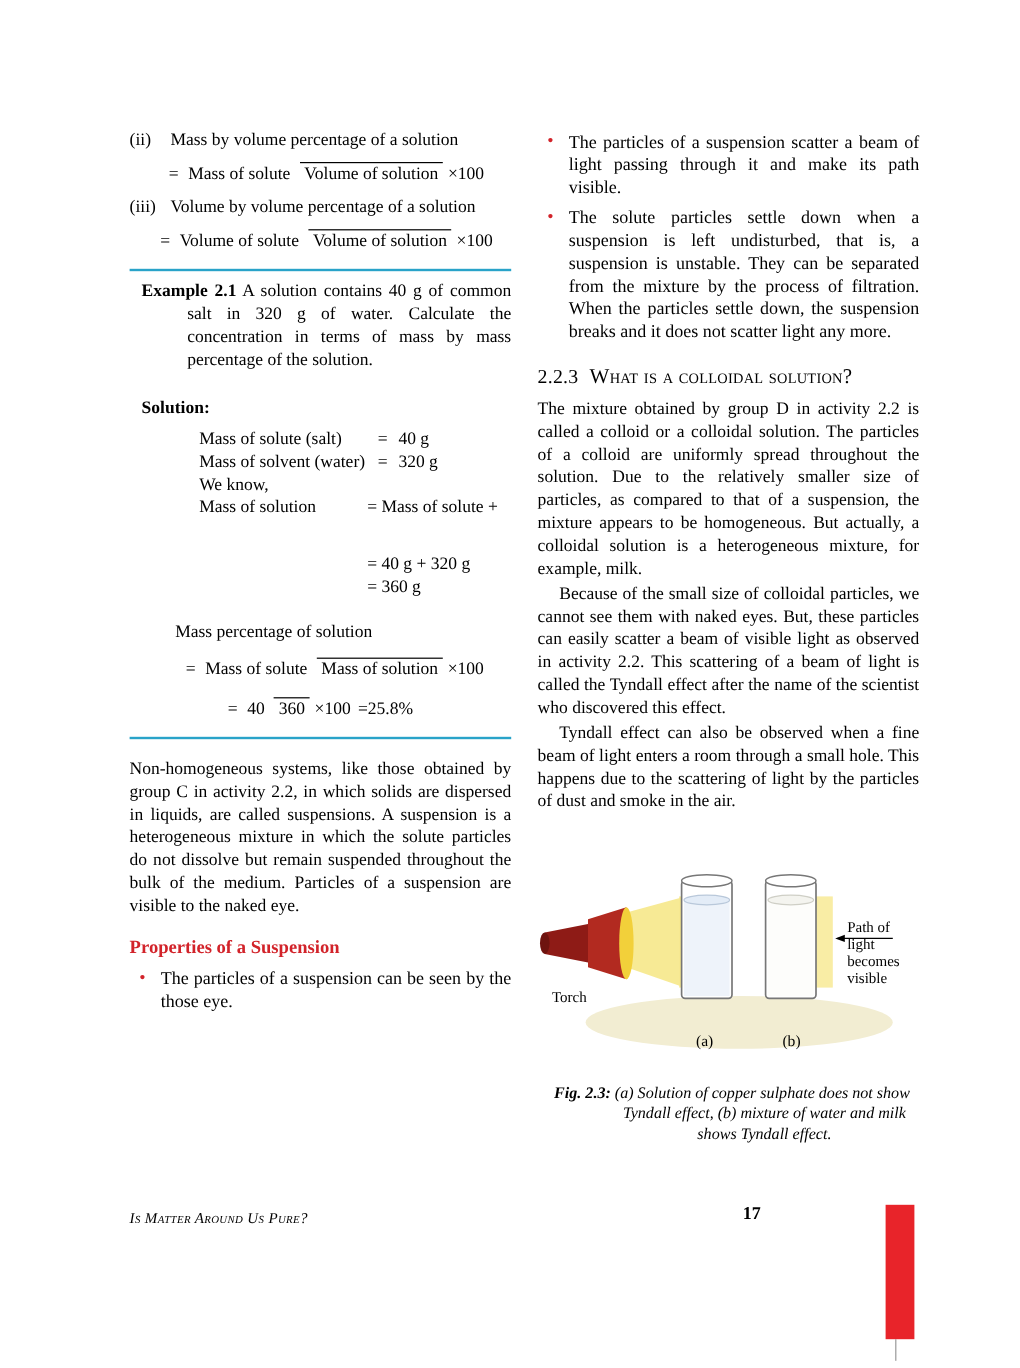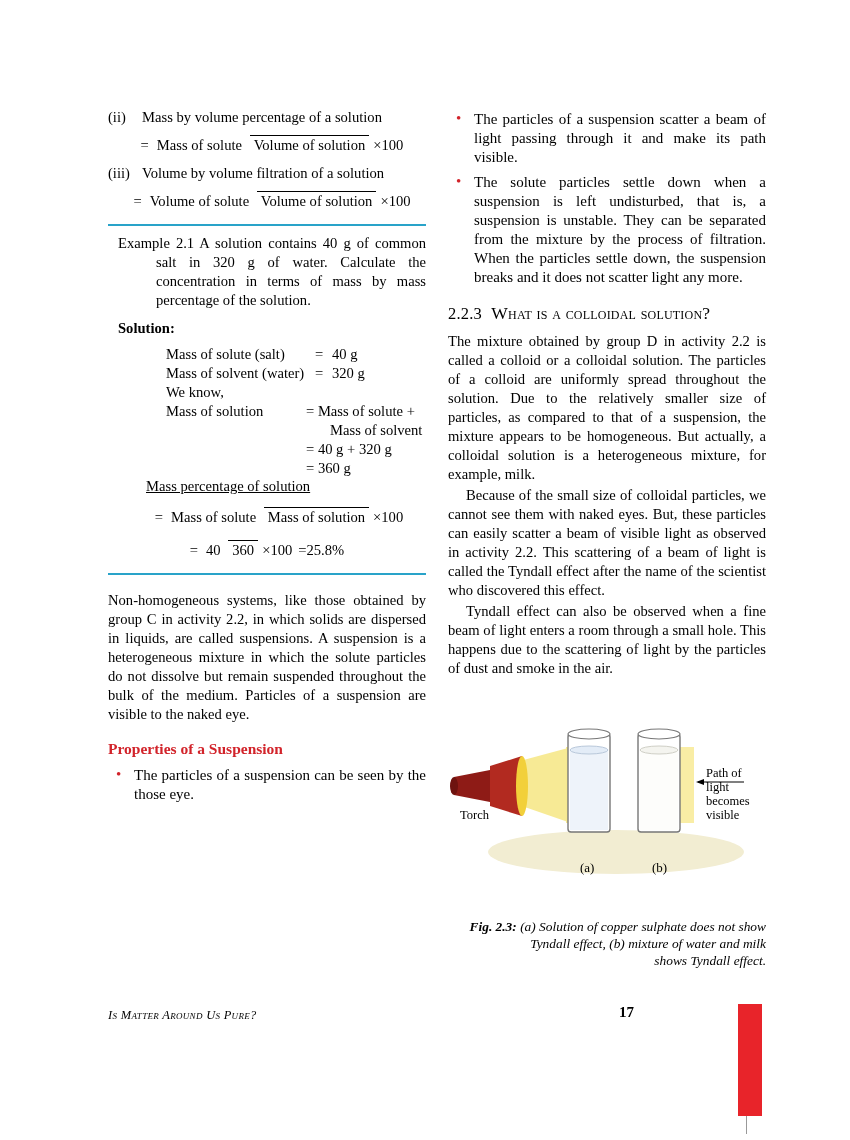--- a/index.html
+++ b/index.html
@@ -65,42 +65,41 @@
     border-bottom:2px solid #29a3c9;
     padding:8px 0 10px 0;
     margin:14px 0 16px 0;
   }
   .ex-head{
     font-size:14.6px;
     line-height:19px;
     text-align:justify;
     padding-left:10px;
   }
-  .ex-head b{font-weight:normal;}
+  .ex-head b{font-weight:bold;}
   .ex-head .hang{display:block;padding-left:38px;text-indent:-38px;}
   .soln-label{
     font-weight:bold;
     font-size:14.6px;
     padding-left:10px;
-    margin-top:10px;
+    margin-top:22px;
   }
   .calc{
     font-size:14.6px;
     line-height:19px;
     padding-left:58px;
   }
   .calc .row{display:flex;}
   .calc .c1{width:140px;flex:0 0 140px;}
   .calc .c2{width:26px;flex:0 0 26px;text-align:center;}
   .calc .c3{flex:1;}
   .masspct{
     font-size:14.6px;
     padding-left:38px;
-    margin-top:0;
-    text-decoration:underline;
+    margin-top:20px;
   }
 
   
   h2.sec{
     font-size:16.5px;
     font-weight:normal;
     margin:18px 0 8px 0;
     letter-spacing:0.2px;
   }
   h2.sec .nbr{font-weight:normal;}
@@ -137,23 +136,23 @@
   
   .figure{
     position:relative;
     margin-top:26px;
     width:318px;height:190px;
   }
   .fig-caption{
     font-size:13.4px;
     line-height:17px;
     font-style:italic;
-    margin-top:24px;
+    margin-top:8px;
     padding-left:6px;
-    text-align:right;
+    text-align:center;
   }
   .fig-caption b{font-style:italic;font-weight:bold;}
   .fig-caption .hang{display:block;padding-left:54px;text-indent:-54px;}
 
   
   .footer-left{
     position:absolute;
     left:108px;top:1008px;
     font-size:12.5px;
     font-variant:small-caps;
@@ -195,21 +194,21 @@
       <span class="eq">=</span>
       <span class="frac">
         <span class="numer">Mass of solute</span>
         <span class="denom">Volume of solution</span>
       </span>
       <span class="times">×100</span>
     </div>
 
     <div class="numlist">
       <div class="num">(iii)</div>
-      <div class="txt">Volume by volume filtration of a solution</div>
+      <div class="txt">Volume by volume percentage of a solution</div>
     </div>
 
     <div class="formula" style="margin:10px 0 8px 10px;">
       <span class="eq">=</span>
       <span class="frac">
         <span class="numer">Volume of solute</span>
         <span class="denom">Volume of solution</span>
       </span>
       <span class="times">×100</span>
     </div>
@@ -233,22 +232,21 @@
         <div class="row">
           <div class="c1">Mass of solvent (water)</div>
           <div class="c2">=</div>
           <div class="c3">320 g</div>
         </div>
         <div>We know,</div>
         <div class="row">
           <div class="c1">Mass of solution</div>
           <div class="c3">= Mass of solute +</div>
         </div>
-        <div style="padding-left:164px;">Mass of solvent</div>
-        <div style="padding-left:140px;">= 40 g + 320 g</div>
+        <div style="padding-left:140px;margin-top:28px;">= 40 g + 320 g</div>
         <div style="padding-left:140px;">= 360 g</div>
       </div>
 
       <div class="masspct">Mass percentage of solution</div>
 
       <div class="formula" style="margin:14px 0 14px 24px;">
         <span class="eq">=</span>
         <span class="frac">
           <span class="numer">Mass of solute</span>
           <span class="denom">Mass of solution</span>
@@ -316,21 +314,21 @@
 
         <rect x="190" y="30" width="42" height="98" rx="3" fill="#ffffff" stroke="#777" stroke-width="1.4"></rect>
         <rect x="192" y="46" width="38" height="80" fill="#fdfdfb"></rect>
         <ellipse cx="211" cy="30" rx="21" ry="5" fill="#ffffff" stroke="#777" stroke-width="1.2"></ellipse>
         <ellipse cx="211" cy="46" rx="19" ry="4" fill="#f4f4ef" stroke="#cfcfc6" stroke-width="1"></ellipse>
 
         <line x1="296" y1="78" x2="250" y2="78" stroke="#000" stroke-width="1.2"></line>
         <polygon points="248,78 256,75 256,81" fill="#000"></polygon>
       </svg>
 
-      <div style="position:absolute;left:12px;top:104px;font-size:12.5px;text-align:center;">Torch</div>
+      <div style="position:absolute;left:12px;top:120px;font-size:12.5px;text-align:center;">Torch</div>
       <div style="position:absolute;left:258px;top:62px;font-size:12.5px;line-height:14px;width:58px;">Path of light becomes visible</div>
       <div style="position:absolute;left:132px;top:156px;font-size:13px;">(a)</div>
       <div style="position:absolute;left:204px;top:156px;font-size:13px;">(b)</div>
     </div>
 
     <div class="fig-caption">
       <span class="hang">
         <b>Fig. 2.3:</b>
         <span>(a) Solution of copper sulphate does not show Tyndall effect, (b) mixture of water and milk shows Tyndall effect.</span>
       </span>

